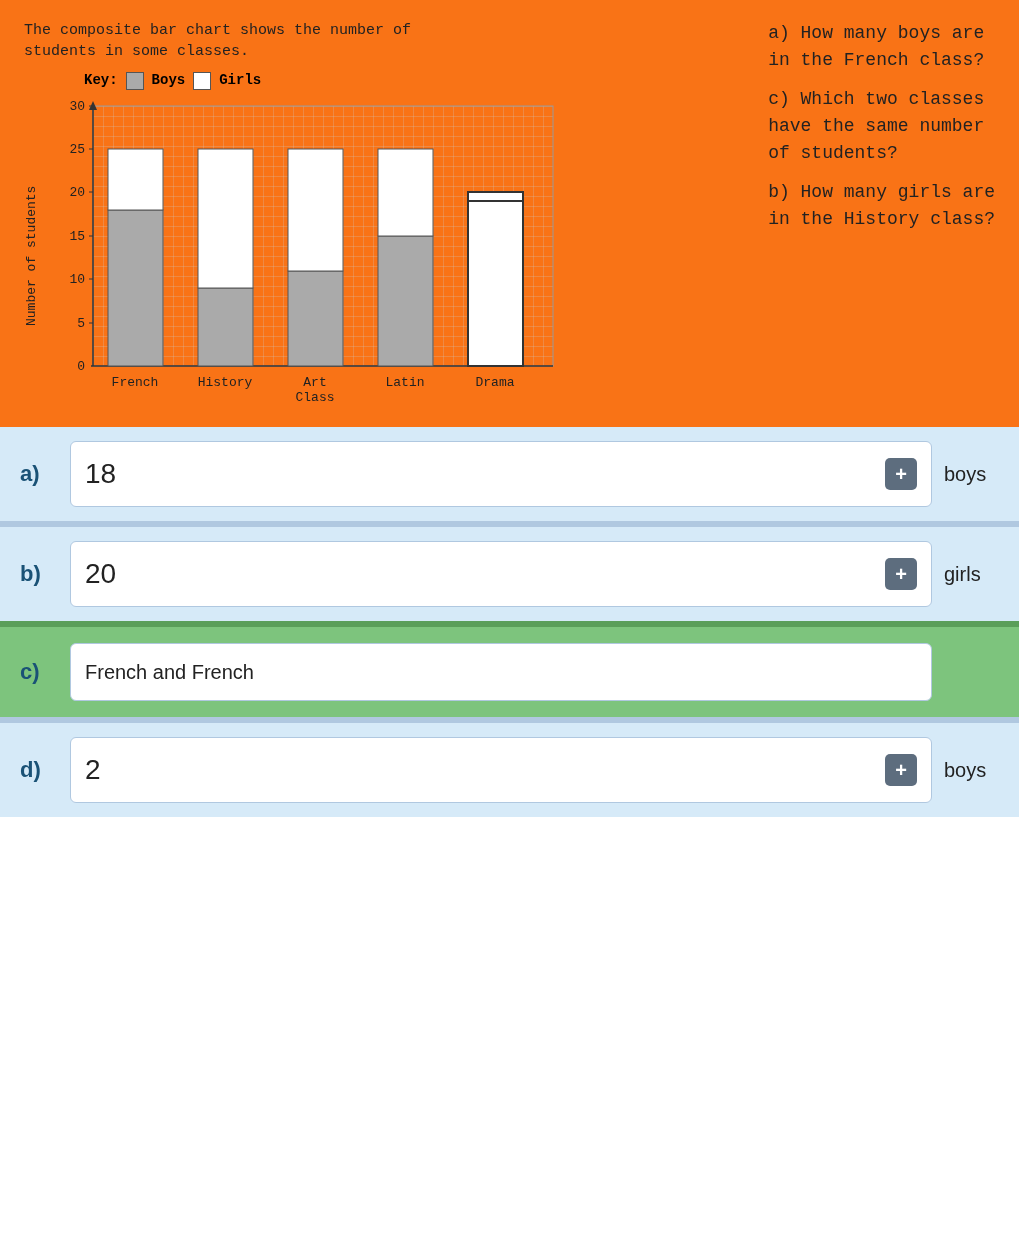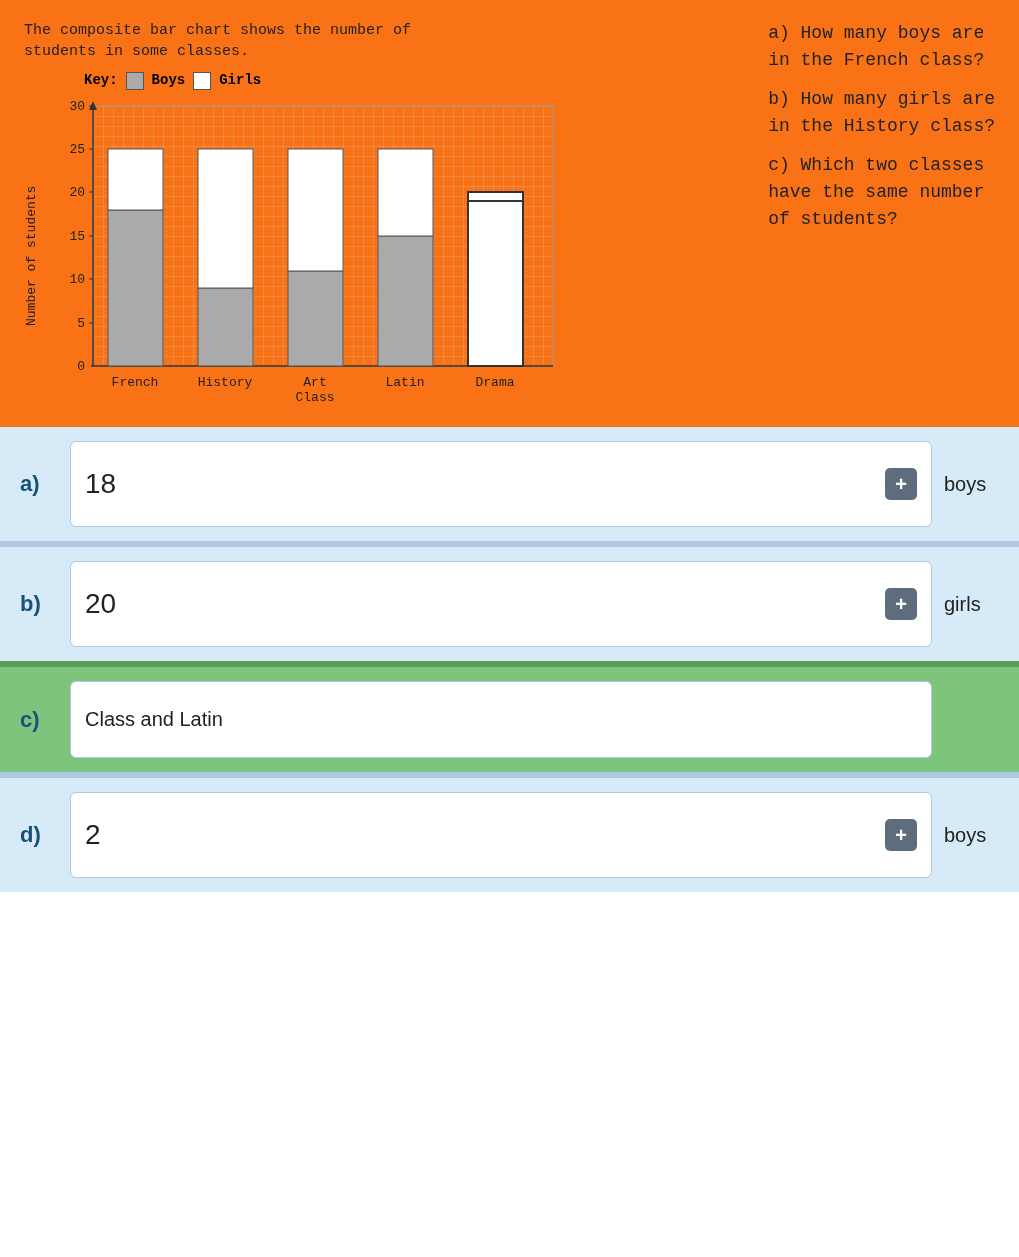--- a/index.html
+++ b/index.html
@@ -109,21 +109,21 @@
       flex-shrink: 0;
     }
 
     .answer-label.green-label { color: #1a5276; }
 
     .answer-box {
       flex: 1;
       background: #fff;
       border: 1.5px solid #b0c8e0;
       border-radius: 6px;
-      padding: 26px 14px;
+      padding: 16px 14px;
       font-size: 28px;
       color: #222;
       min-height: 58px;
       display: flex;
       align-items: center;
       justify-content: space-between;
     }
 
     .answer-box.green-box {
       border: 1.5px solid #b0c8e0;
@@ -245,22 +245,22 @@
           <rect x="425" y="105" width="55" height="165" fill="#fff" stroke="#333" stroke-width="2"></rect>
           <rect x="425" y="96" width="55" height="9" fill="#fff" stroke="#333" stroke-width="2"></rect>
           <text x="452" y="290" text-anchor="middle" font-size="13" fill="#222">Drama</text>
         </svg>
       </div>
     </div>
   </div>
 
   <div class="questions-area">
     <p>a) How many boys are<br>in the French class?</p>
+    <p>c) Which two classes<br>have the same number<br>of students?</p>
     <p>b) How many girls are<br>in the History class?</p>
-    <p>c) Which two classes<br>have the same number<br>of students?</p>
   </div>
 </div>
 
 <div class="answers-section">
 
   <div class="answer-row light-blue">
     <span class="answer-label">a)</span>
     <div class="answer-box">
       <span class="answer-value">18</span>
       <div class="plus-btn">+</div>
@@ -277,21 +277,21 @@
       <div class="plus-btn">+</div>
     </div>
     <span class="answer-unit">girls</span>
   </div>
 
   <div class="divider green-div"></div>
 
   <div class="answer-row green">
     <span class="answer-label green-label">c)</span>
     <div class="answer-box green-box">
-      <span class="answer-value text-answer">Class and Latin</span>
+      <span class="answer-value text-answer">French and French</span>
     </div>
     <span class="answer-unit"></span>
   </div>
 
   <div class="divider"></div>
 
   <div class="answer-row light-blue3">
     <span class="answer-label">d)</span>
     <div class="answer-box">
       <span class="answer-value">2</span>

